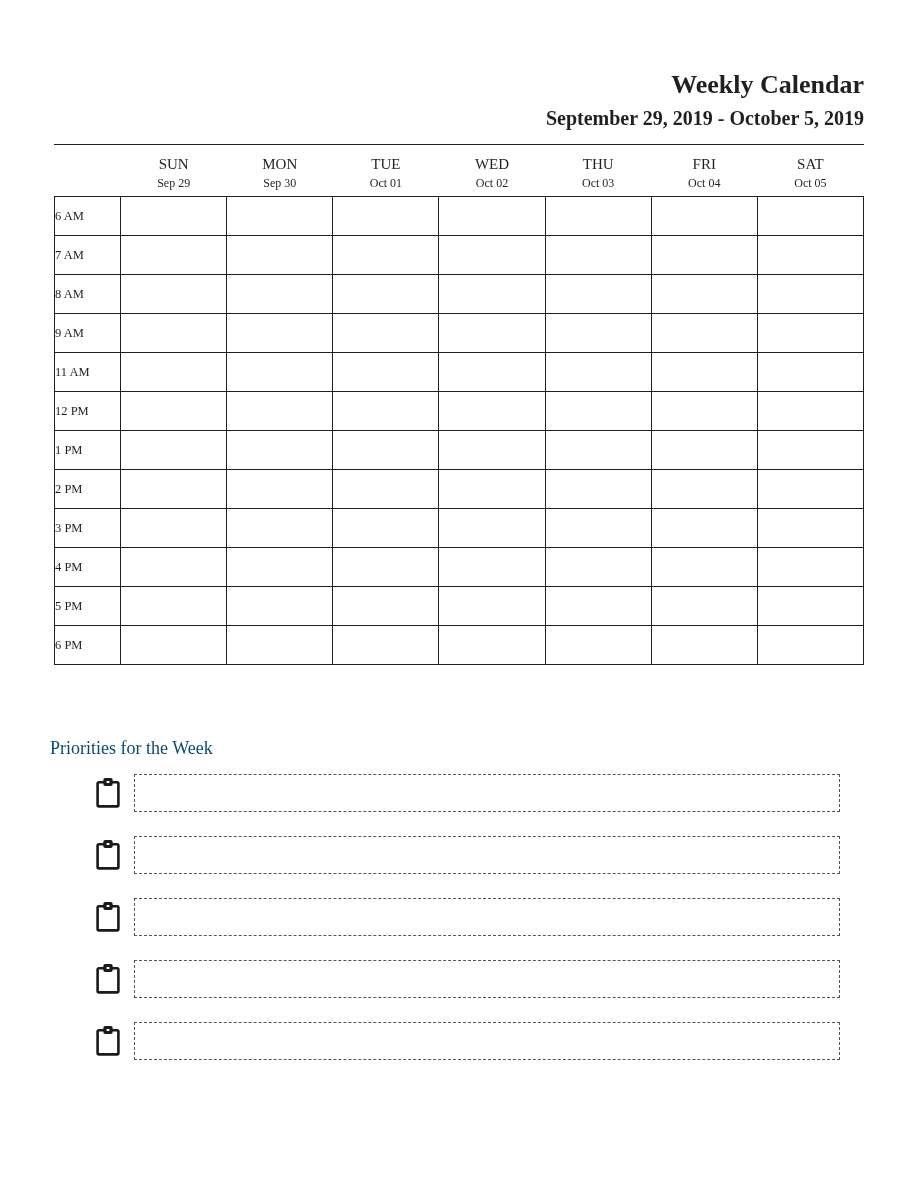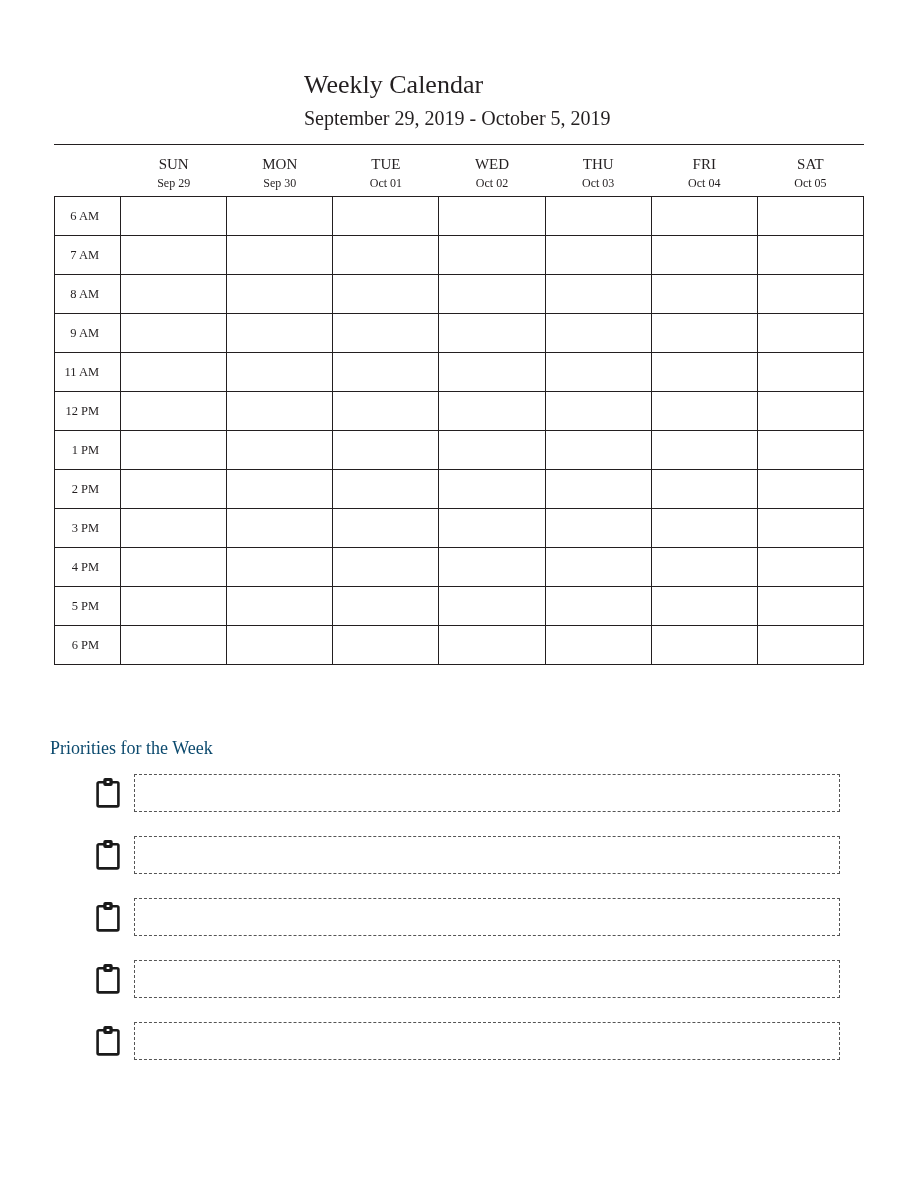--- a/index.html
+++ b/index.html
@@ -67,21 +67,22 @@
     line-height: 32px;
     color: #1073b8;
     letter-spacing: -0.2px;
   }
 
   .title-block {
     position: absolute;
     right: 0;
     top: 8px;
     width: 560px;
-    text-align: left;
+    text-align: right;
+    font-weight: bold;
   }
   .title-main {
     font-size: 26px;
     line-height: 34px;
     color: #231f20;
     white-space: nowrap;
   }
   .title-sub {
     font-size: 20px;
     line-height: 32px;
@@ -129,22 +130,22 @@
     line-height: 16px;
     color: #231f20;
   }
 
   table.cal tbody td {
     border: 1px solid #231f20;
     height: 38px;
     padding: 0;
   }
   table.cal tbody td.time-cell {
-    text-align: right;
-    padding-right: 21px;
+    text-align: left;
+    padding-right: 6px;
     font-size: 12.5px;
     color: #231f20;
     white-space: nowrap;
   }
 
   
   .priorities-title {
     position: absolute;
     left: 50px;
     top: 736px;

